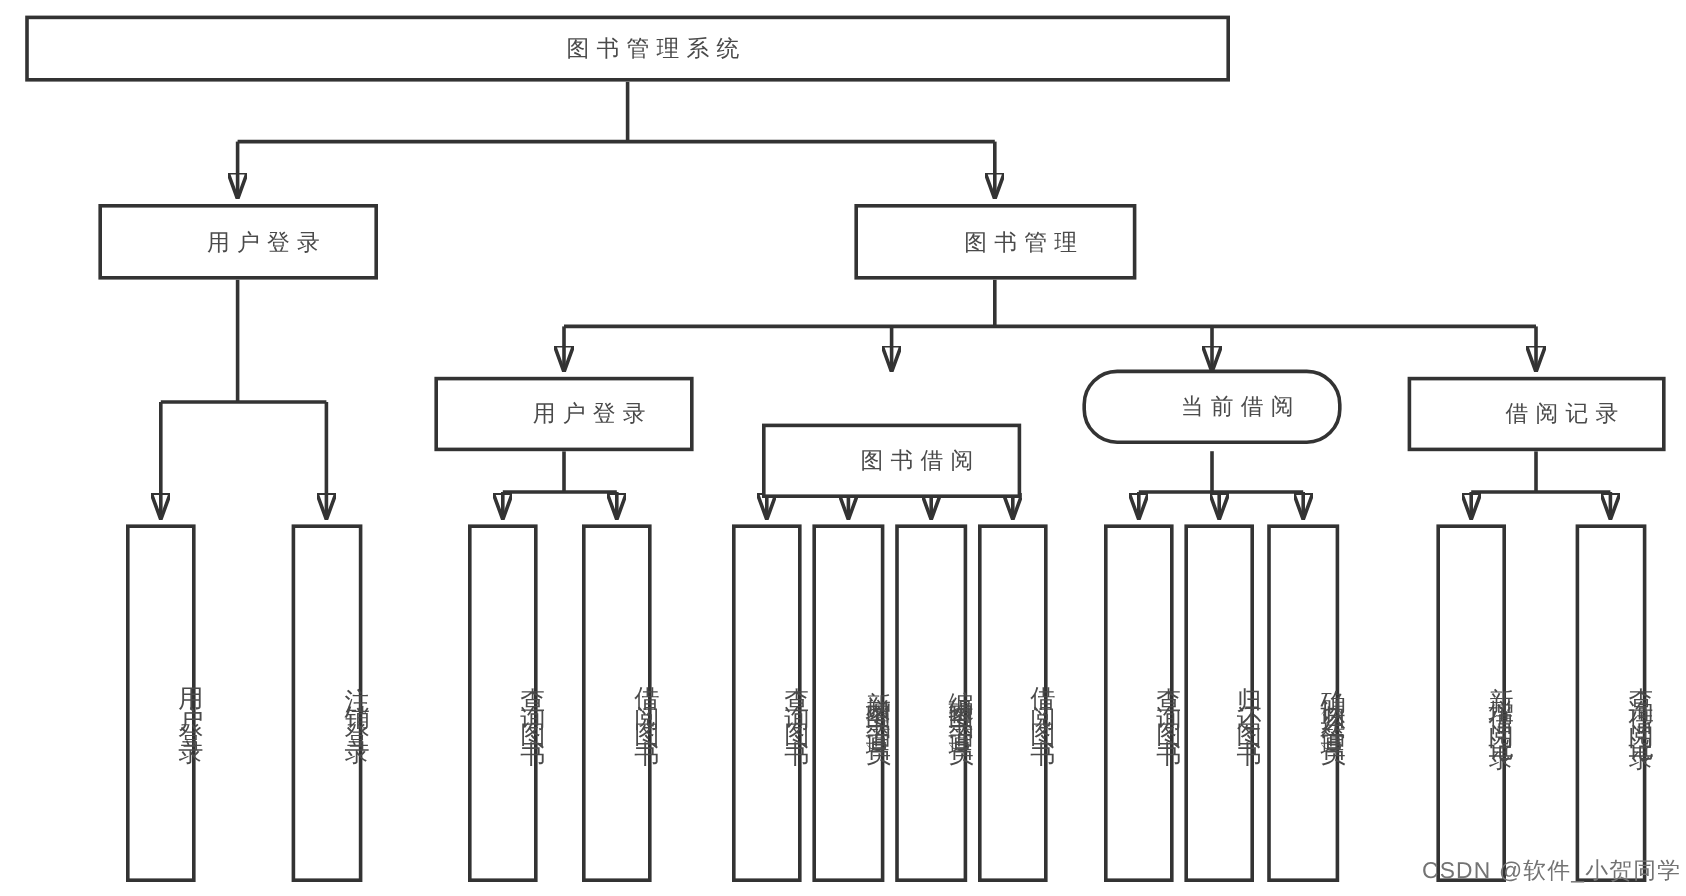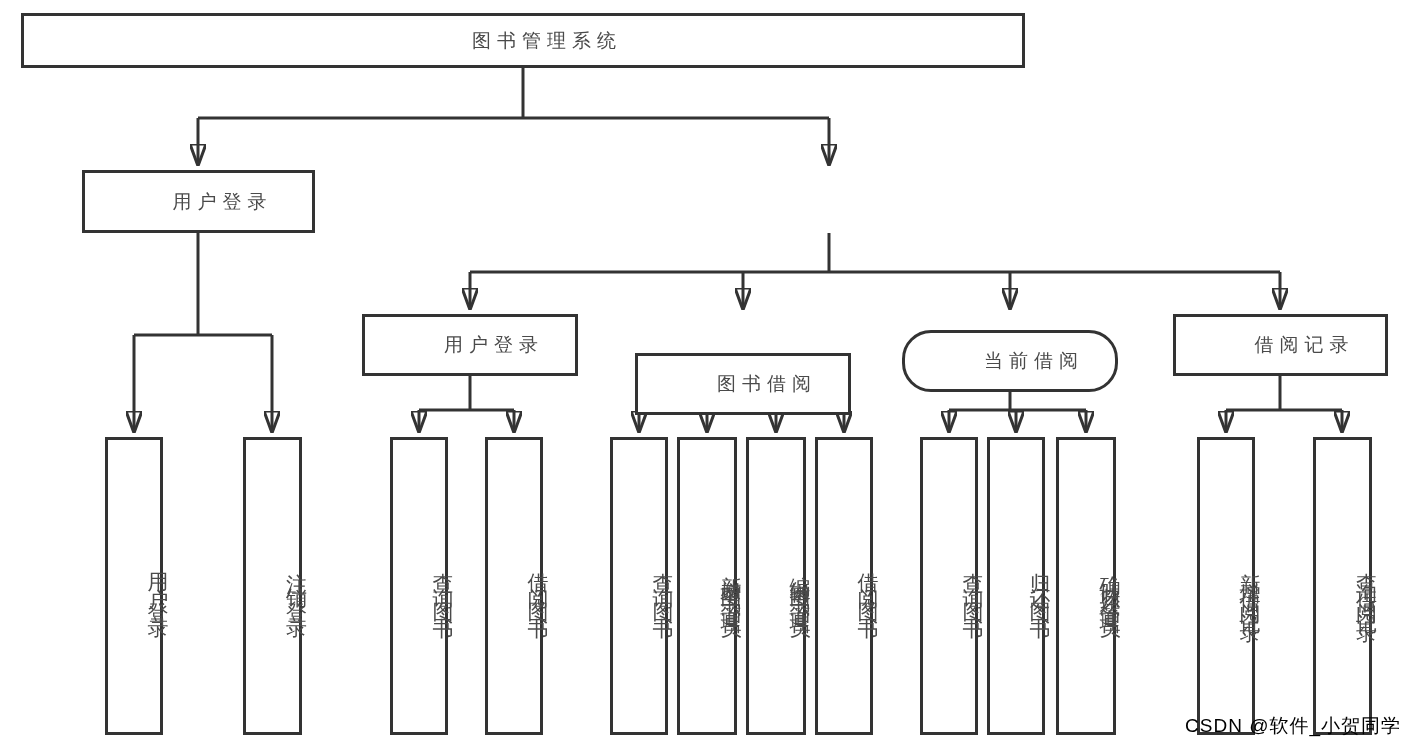--- a/index.html
+++ b/index.html
@@ -31,42 +31,42 @@
   .gap-lg { letter-spacing: 15px; }
   .gap-md { letter-spacing: 10px; }
   .gap-sm { letter-spacing: 6px; }
 
   
   .n-root    { left: 21px;   top: 13px;  width: 1004px; height: 55px; }
   .n-login   { left: 82px;   top: 170px; width: 233px;  height: 63px; }
   .n-mgmt    { left: 712px;  top: 170px; width: 235px;  height: 63px; }
   .n-newbook { left: 362px;  top: 314px; width: 216px;  height: 62px; }
   .n-borrow  { left: 635px;  top: 314px; width: 216px;  height: 62px; margin-top: 39px; }
-  .n-current { left: 902px;  top: 330px; width: 216px;  height: 62px; border-radius: 29px; }
+  .n-current { left: 902px;  top: 308px; width: 216px;  height: 62px; border-radius: 29px; }
   .n-records { left: 1173px; top: 314px; width: 215px;  height: 62px; }
 
   .leaf { top: 437px; height: 298px; }
   .l1  { left: 105px;  width: 58px; }
   .l2  { left: 243px;  width: 59px; }
   .l3  { left: 390px;  width: 58px; }
   .l4  { left: 485px;  width: 58px; }
   .l5  { left: 610px;  width: 58px; }
   .l6  { left: 677px;  width: 60px; }
   .l7  { left: 746px;  width: 60px; }
   .l8  { left: 815px;  width: 58px; }
   .l9  { left: 920px;  width: 58px; }
   .l10 { left: 987px;  width: 58px; }
   .l11 { left: 1056px; width: 60px; }
   .l12 { left: 1197px; width: 58px; }
   .l13 { left: 1313px; width: 59px; }
 
   .watermark {
     position: absolute; z-index: 2;
     right: 4px; bottom: 8px;
-    font-size: 19px; color: #000000;
+    font-size: 19px; color: #737373;
     letter-spacing: 1px; white-space: nowrap;
   }
 </style>
 </head>
 <body>
 
 <div class="canvas">
 
   <svg class="wires" width="1405" height="747" viewBox="0 0 1405 747">
     <defs>
@@ -130,20 +130,23 @@
     </g>
   </svg>
 
   <div class="node n-root">
     <span class="hlabel">图书管理系统</span>
   </div>
 
   <div class="node n-login">
     <span class="hlabel">用户登录</span>
   </div>
+  <div class="node n-mgmt">
+    <span class="hlabel">图书管理</span>
+  </div>
 
   <div class="node n-newbook">
     <span class="hlabel">用户登录</span>
   </div>
   <div class="node n-borrow">
     <span class="hlabel">图书借阅</span>
   </div>
   <div class="node n-current">
     <span class="hlabel">当前借阅</span>
   </div>

